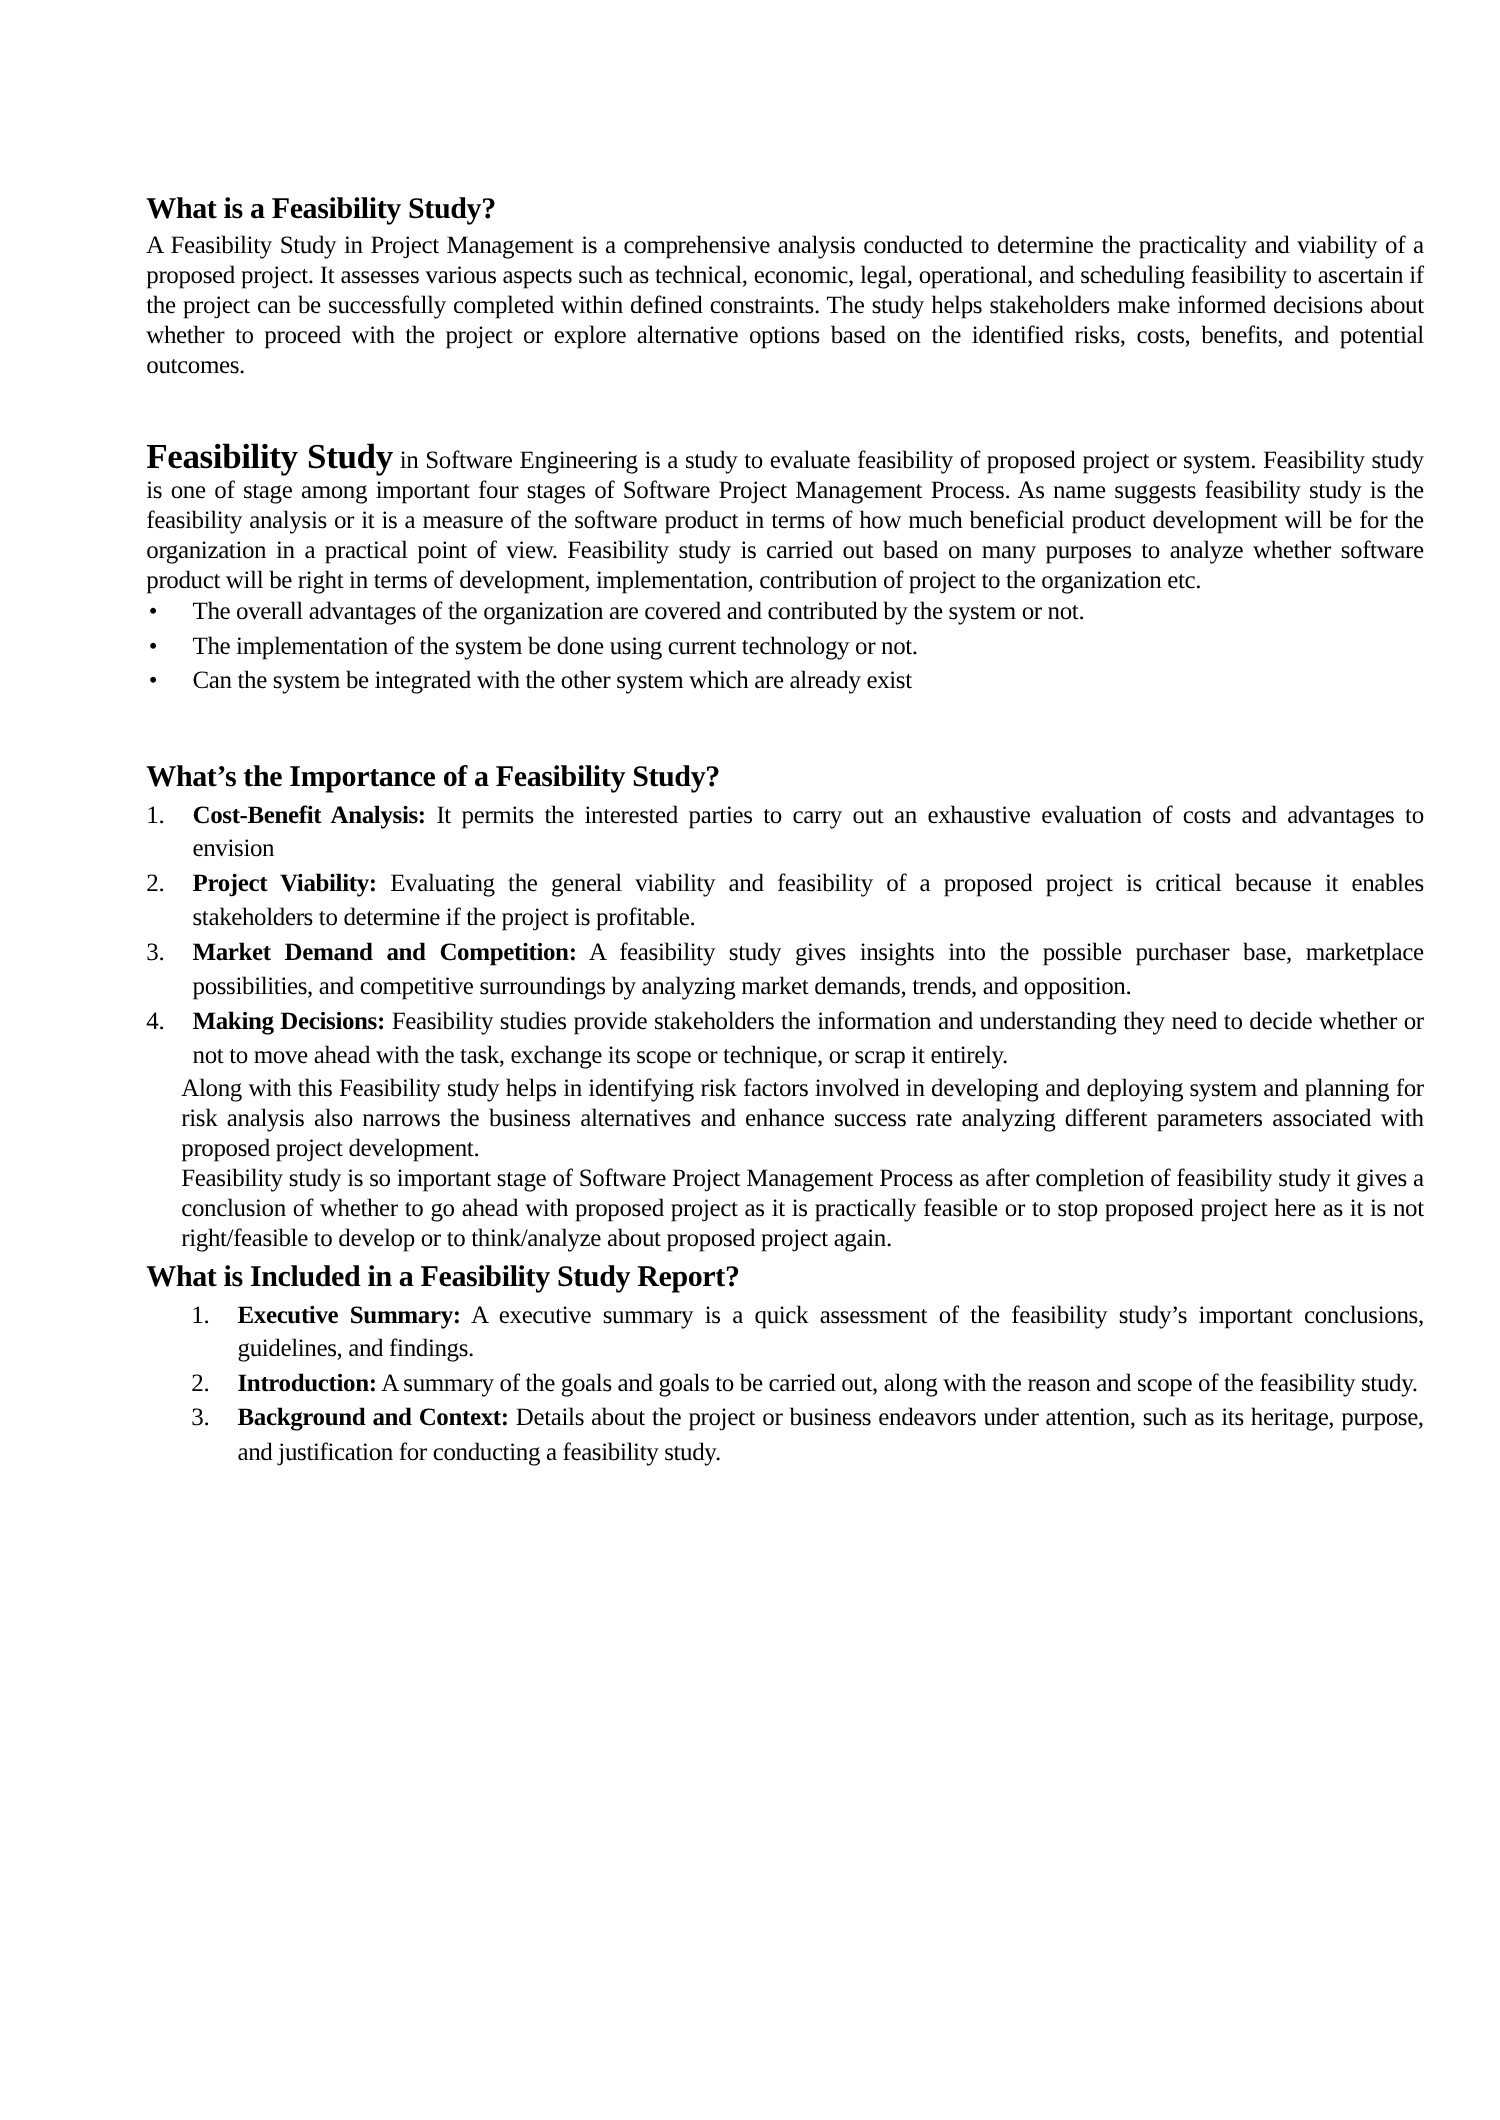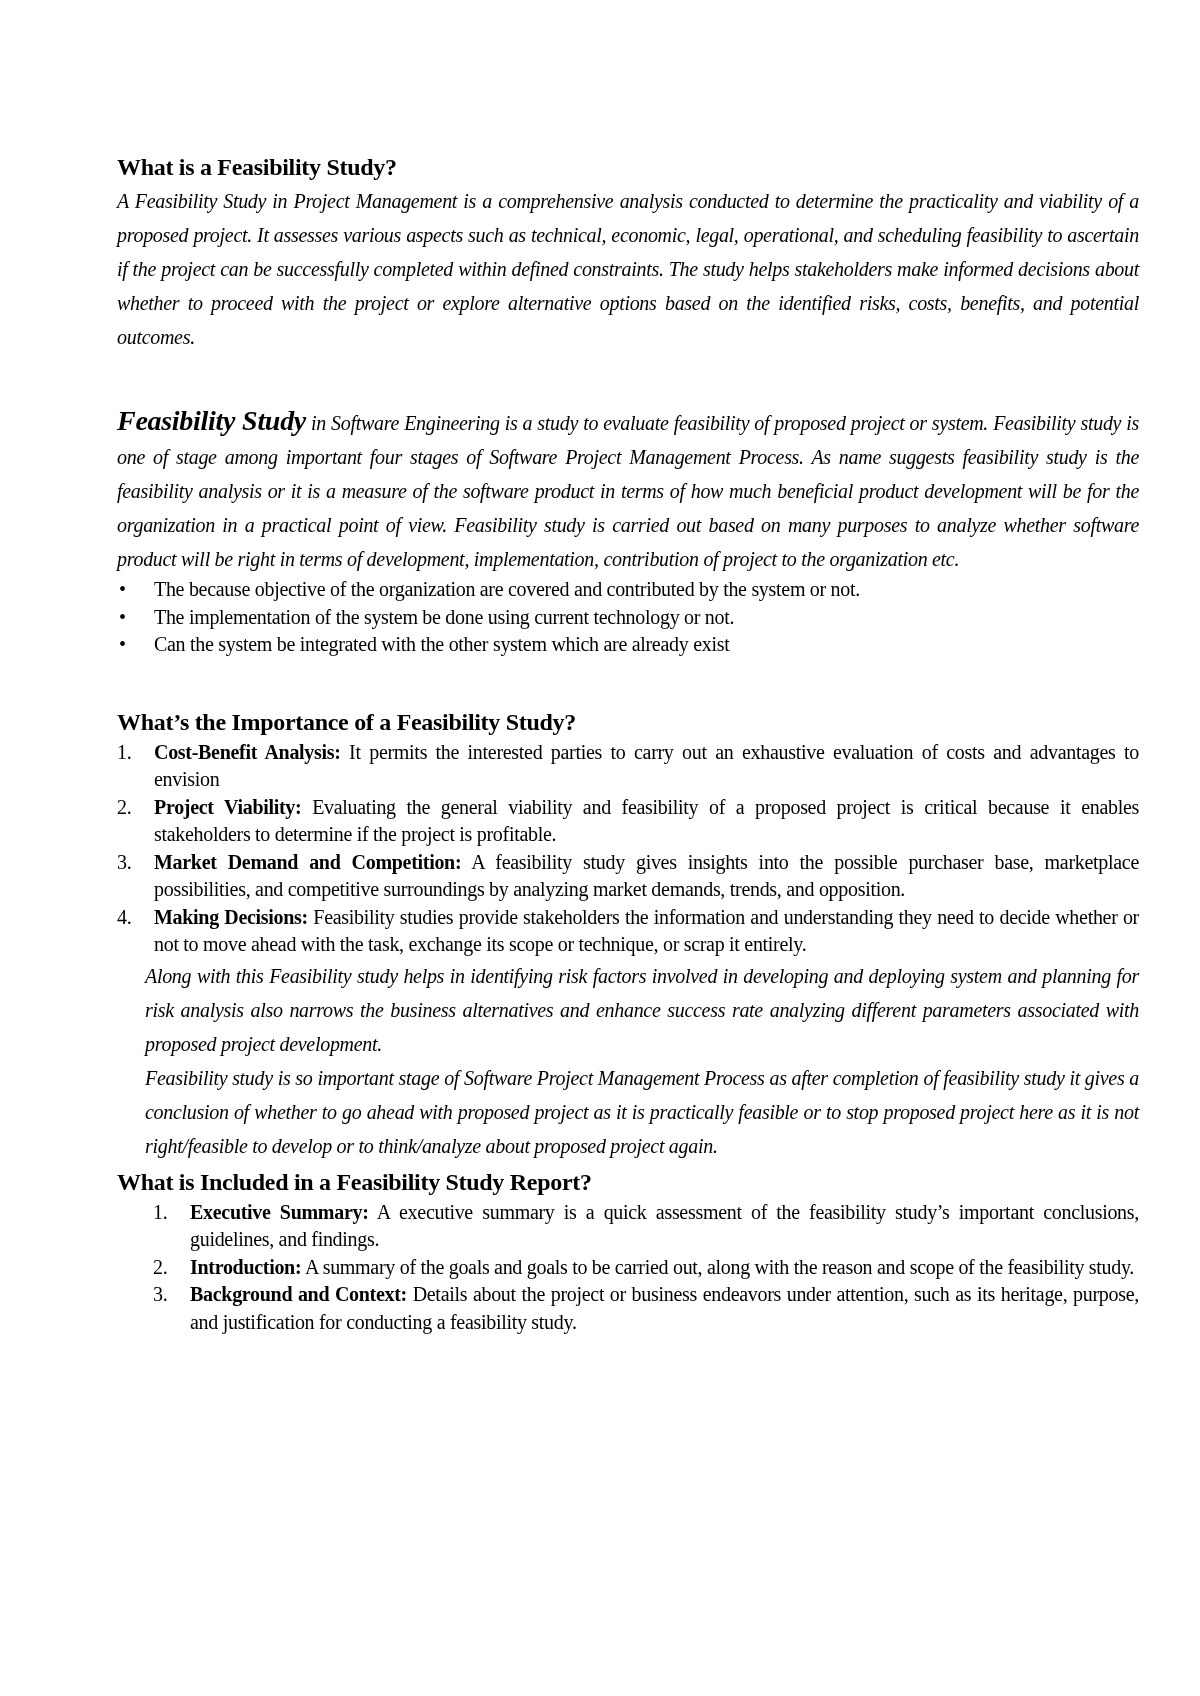--- a/index.html
+++ b/index.html
@@ -1,21 +1,21 @@
 <!DOCTYPE html>
 <html><head>
 <meta charset="utf-8">
 <style>
   html, body { margin: 0; padding: 0; background: #ffffff; }
   body { width: 1200px; height: 1696px; position: relative; overflow: hidden;
          font-family: "Liberation Serif", "DejaVu Serif", serif; color: #000; }
   .page { position: absolute; left: 117px; top: 150px; width: 1022px; }
   p, h1, h2, h3, ul, ol { margin: 0; padding: 0; }
   .h1 { font-size: 24px; font-weight: bold; line-height: 34px; letter-spacing: -0.3px; }
-  .body { font-size: 20px; line-height: 34px; text-align: justify; letter-spacing: -0.3px; font-style: italic; }
+  .body { font-size: 20px; line-height: 24px; text-align: justify; letter-spacing: -0.3px; }
   .lead-bold { font-size: 28px; font-weight: bold; letter-spacing: -0.3px; }
   .h3 { font-size: 21px; font-weight: bold; line-height: 28px; letter-spacing: -0.3px; }
   .bullets { list-style: none; }
   .bullets li { position: relative; padding-left: 37px; font-size: 20px; line-height: 27.5px; letter-spacing: -0.3px; }
   .bullets li .dot { position: absolute; left: 2px; top: 0; }
   .olist { list-style: none; }
   .olist li { position: relative; padding-left: 37px; font-size: 20px; line-height: 27.5px; text-align: justify; letter-spacing: -0.3px; }
   .olist li .num { position: absolute; left: 0; top: 0; }
   .olist.indented li { padding-left: 73px; }
   .olist.indented li .num { left: 36px; }
@@ -26,21 +26,21 @@
 <body>
 
 <div class="page">
 
   <h1 class="h1">What is a Feasibility Study?</h1>
   <p class="body">A Feasibility Study in Project Management is a comprehensive analysis conducted to determine the practicality and viability of a proposed project. It assesses various aspects such as technical, economic, legal, operational, and scheduling feasibility to ascertain if the project can be successfully completed within defined constraints. The study helps stakeholders make informed decisions about whether to proceed with the project or explore alternative options based on the identified risks, costs, benefits, and potential outcomes.</p>
 
   <p class="body" style="margin-top:50px;"><span class="lead-bold">Feasibility Study</span><span> in Software Engineering is a study to evaluate feasibility of proposed project or system. Feasibility study is one of stage among important four stages of Software Project Management Process. As name suggests feasibility study is the feasibility analysis or it is a measure of the software product in terms of how much beneficial product development will be for the organization in a practical point of view. Feasibility study is carried out based on many purposes to analyze whether software product will be right in terms of development, implementation, contribution of project to the organization etc.</span></p>
 
   <ul class="bullets">
-    <li><span class="dot">•</span><span>The because objective of the organization are covered and contributed by the system or not.</span></li>
+    <li><span class="dot">•</span><span>The overall advantages of the organization are covered and contributed by the system or not.</span></li>
     <li><span class="dot">•</span><span>The implementation of the system be done using current technology or not.</span></li>
     <li><span class="dot">•</span><span>Can the system be integrated with the other system which are already exist</span></li>
   </ul>
 
   <h1 class="h1" style="margin-top:46px;">What’s the Importance of a Feasibility Study?</h1>
   <ol class="olist">
     <li><span class="num">1.</span><b>Cost-Benefit Analysis:</b><span> It permits the interested parties to carry out an exhaustive evaluation of costs and advantages to envision</span></li>
     <li><span class="num">2.</span><b>Project Viability:</b><span> Evaluating the general viability and feasibility of a proposed project is critical because it enables stakeholders to determine if the project is profitable.</span></li>
     <li><span class="num">3.</span><b>Market Demand and Competition:</b><span> A feasibility study gives insights into the possible purchaser base, marketplace possibilities, and competitive surroundings by analyzing market demands, trends, and opposition.</span></li>
     <li><span class="num">4.</span><b>Making Decisions:</b><span> Feasibility studies provide stakeholders the information and understanding they need to decide whether or not to move ahead with the task, exchange its scope or technique, or scrap it entirely.</span></li>

